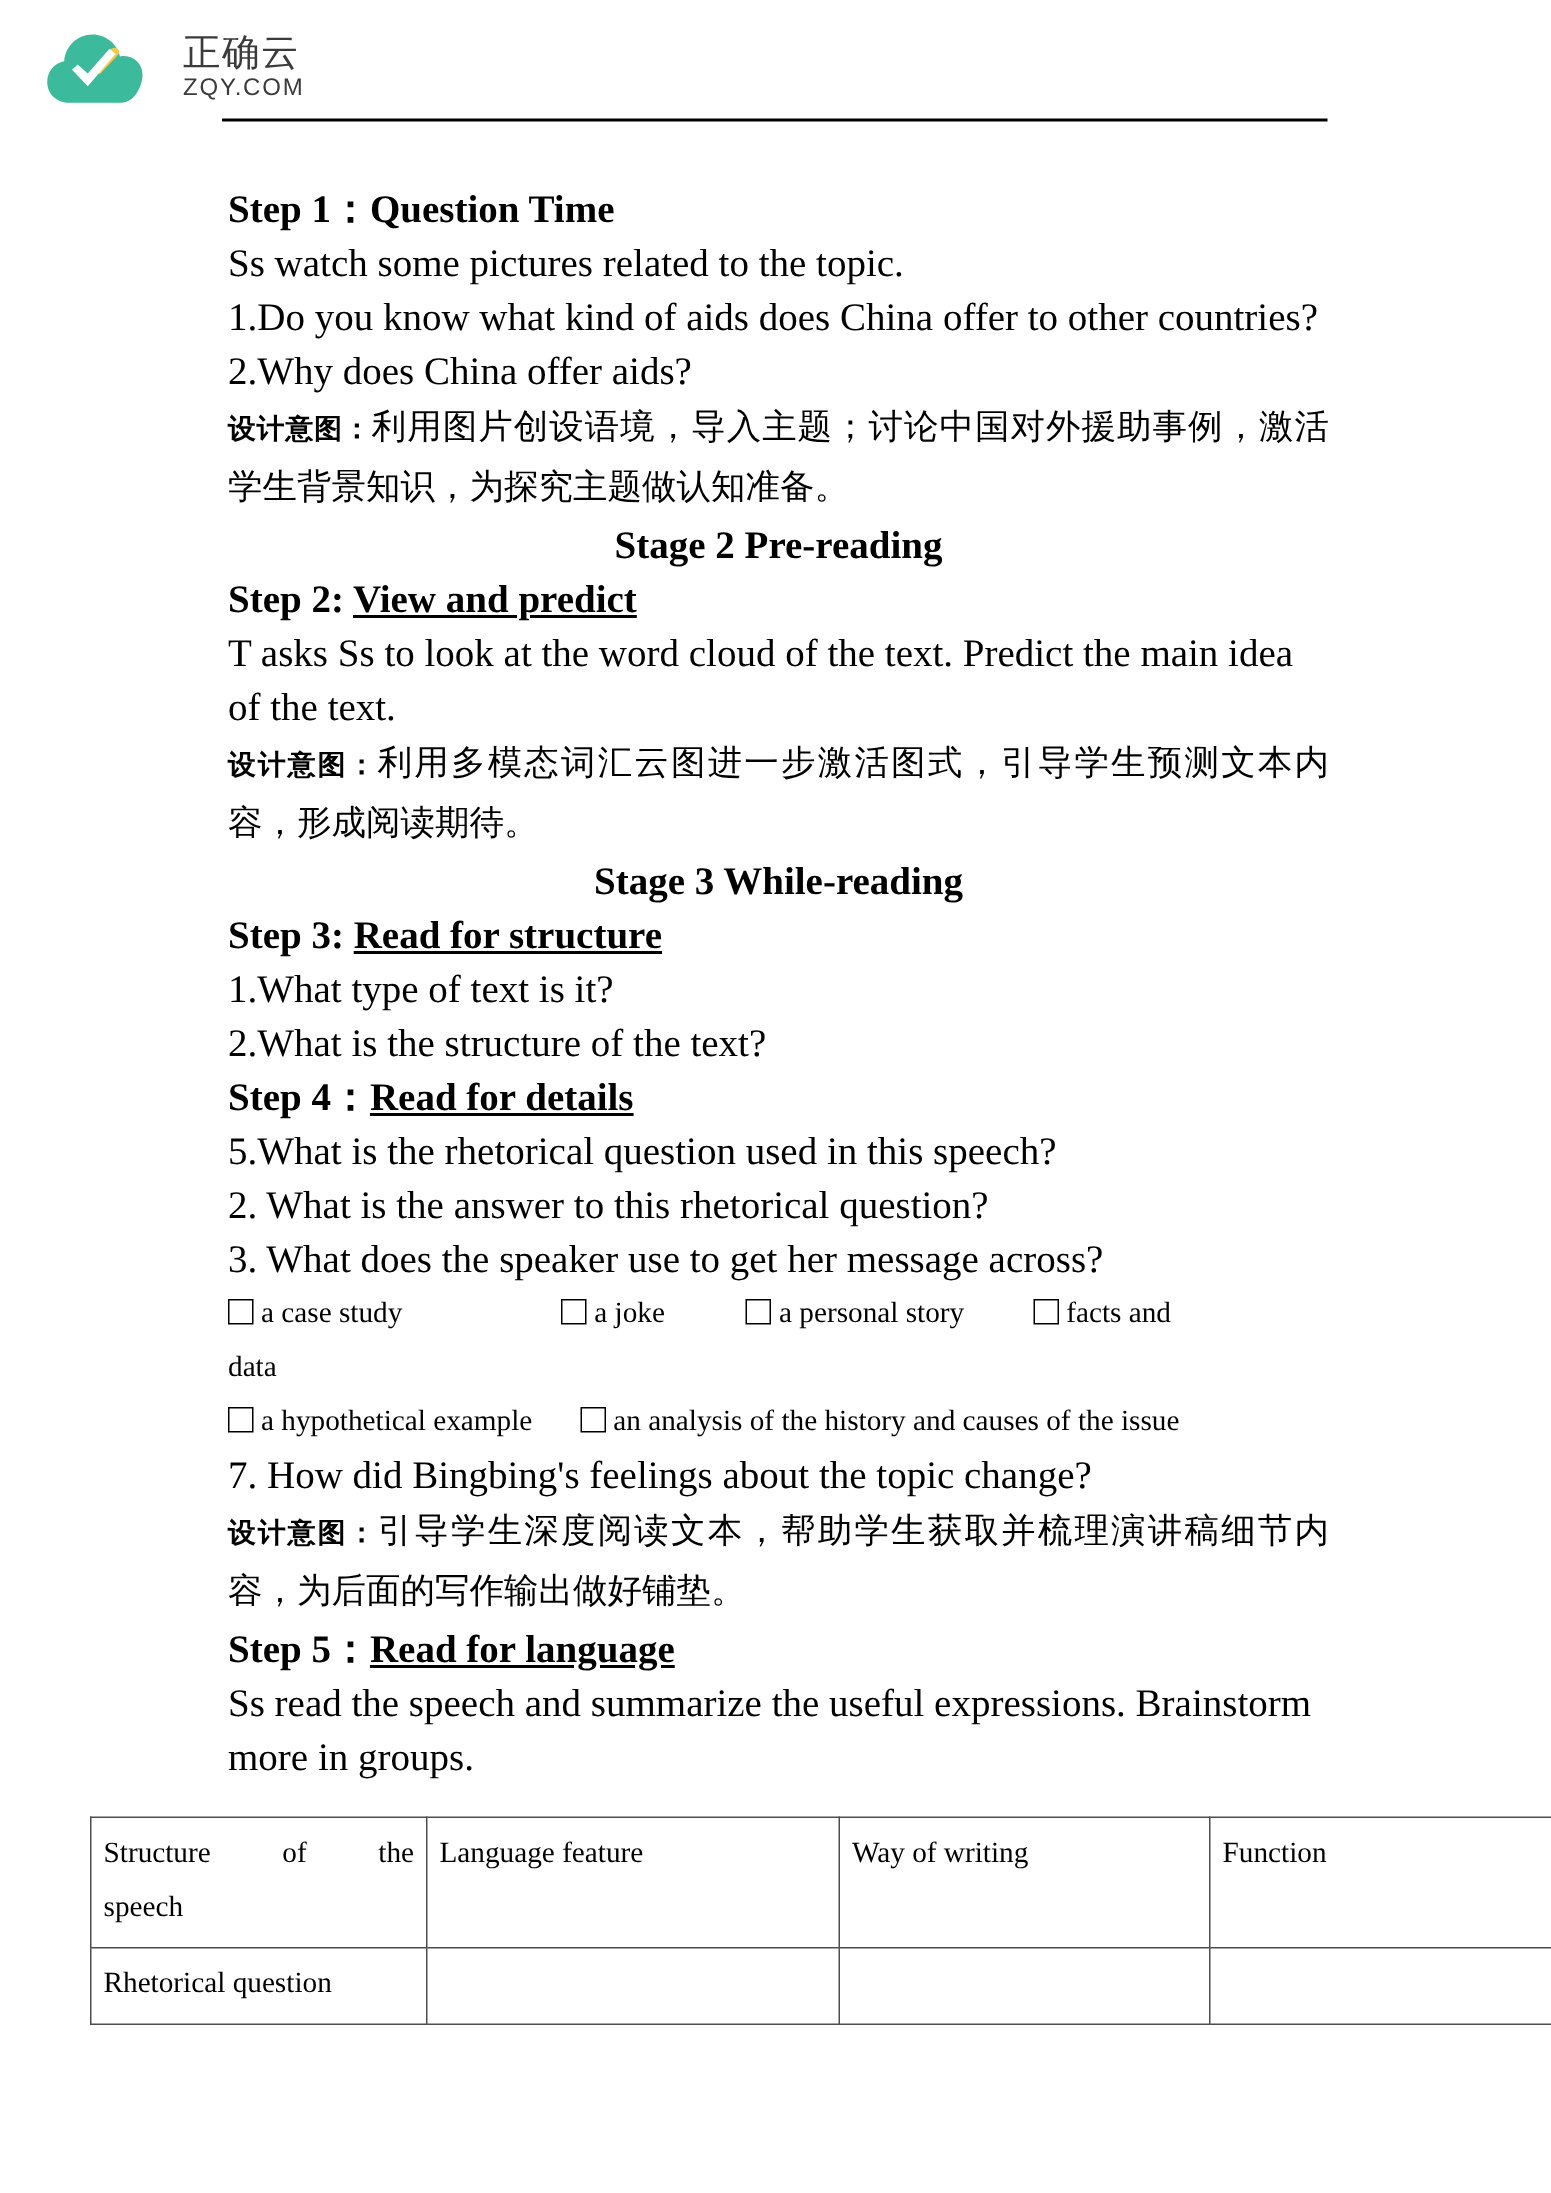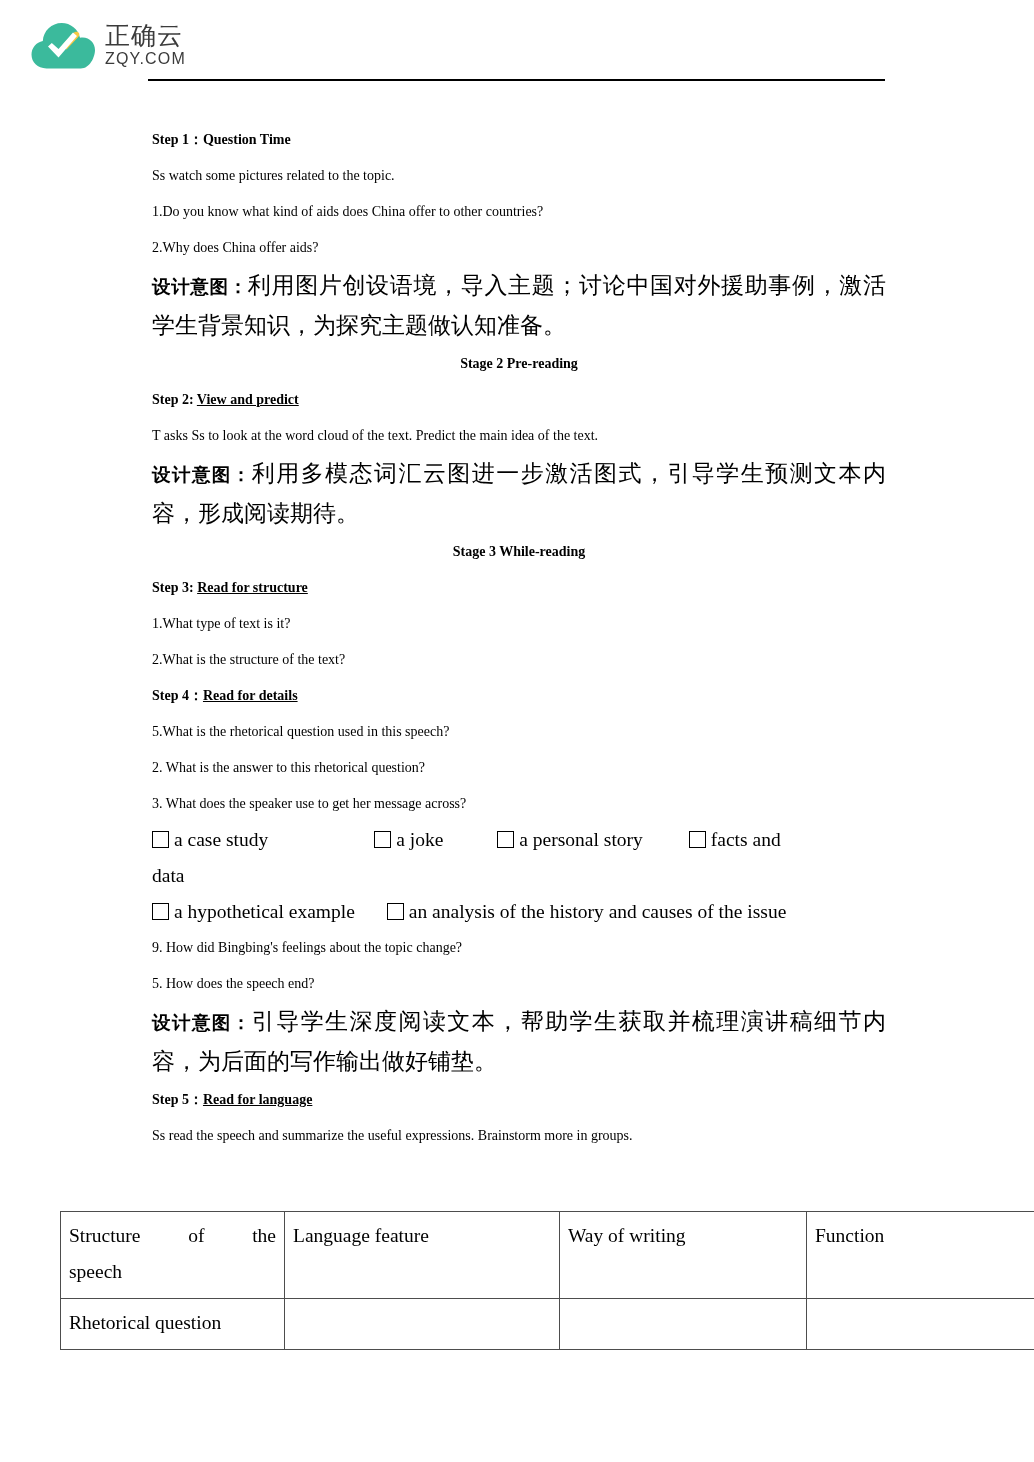--- a/index.html
+++ b/index.html
@@ -23,21 +23,21 @@
     left: 0;
     width: 1034px;
     height: 92px;
   }
   .logo-wrap {
     position: absolute;
     left: 30px;
     top: 18px;
     display: flex;
     align-items: center;
-    gap: 9px;
+    gap: 26px;
   }
   .logo-mark {
     width: 66px;
     height: 54px;
     position: relative;
   }
   .logo-text {
     display: flex;
     flex-direction: column;
     justify-content: center;
@@ -68,21 +68,21 @@
 
   
   .content {
     position: absolute;
     left: 152px;
     top: 122px;
     width: 734px;
   }
 
   .line {
-    font-size: 14px;
+    font-size: 26px;
     line-height: 36px;
     white-space: normal;
   }
   .line.en {
     font-family: "Liberation Serif", "DejaVu Serif", serif;
   }
   .line.bold {
     font-weight: bold;
   }
   .line.center {
@@ -214,22 +214,21 @@
   <div class="line en bold"><span>Step 4：</span><span class="u">Read for details</span></div>
   <div class="line en">5.What is the rhetorical question used in this speech?</div>
   <div class="line en">2. What is the answer to this rhetorical question?</div>
   <div class="line en">3. What does the speaker use to get her message across?</div>
 
   <div class="opt-row"><span class="opt"><span class="cbx"></span><span>a case study</span></span><span class="sp-a"></span><span class="opt"><span class="cbx"></span><span>a joke</span></span><span class="sp-b"></span><span class="opt"><span class="cbx"></span><span>a personal story</span></span><span class="sp-c"></span><span class="opt"><span class="cbx"></span><span>facts and</span></span></div>
   <div class="opt-row">data</div>
 
   <div class="opt-row"><span class="opt"><span class="cbx"></span><span>a hypothetical example</span></span><span class="sp-d"></span><span class="opt"><span class="cbx"></span><span>an analysis of the history and causes of the issue</span></span></div>
 
-  <div class="line en">9. How did Bingbing's feelings about the topic change?</div>
-  <div class="line en">5. How does the speech end?</div>
+  <div class="line en">7. How did Bingbing's feelings about the topic change?</div>
   <div class="zh-block"><span class="cn-label">设计意图：</span><span class="cn">引导学生深度阅读文本，帮助学生获取并梳理演讲稿细节内容，为后面的写作输出做好铺垫。</span></div>
 
   <div class="line en bold"><span>Step 5：</span><span class="u">Read for language</span></div>
   <div class="line en">Ss read the speech and summarize the useful expressions. Brainstorm more in groups.</div>
 </div>
 
 <div class="tbl-wrap">
   <table class="lang-table">
     <tbody>
       <tr class="row-tall">

